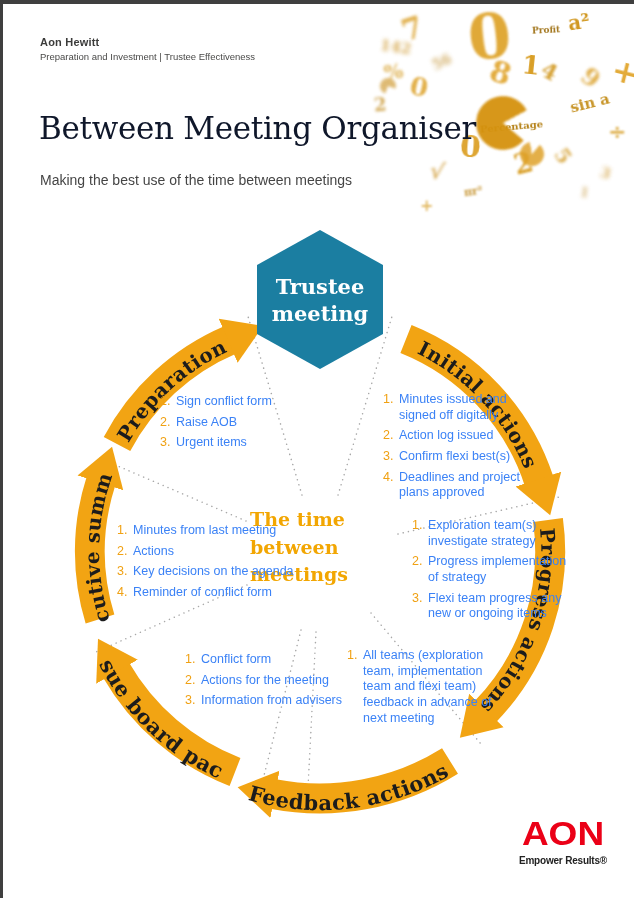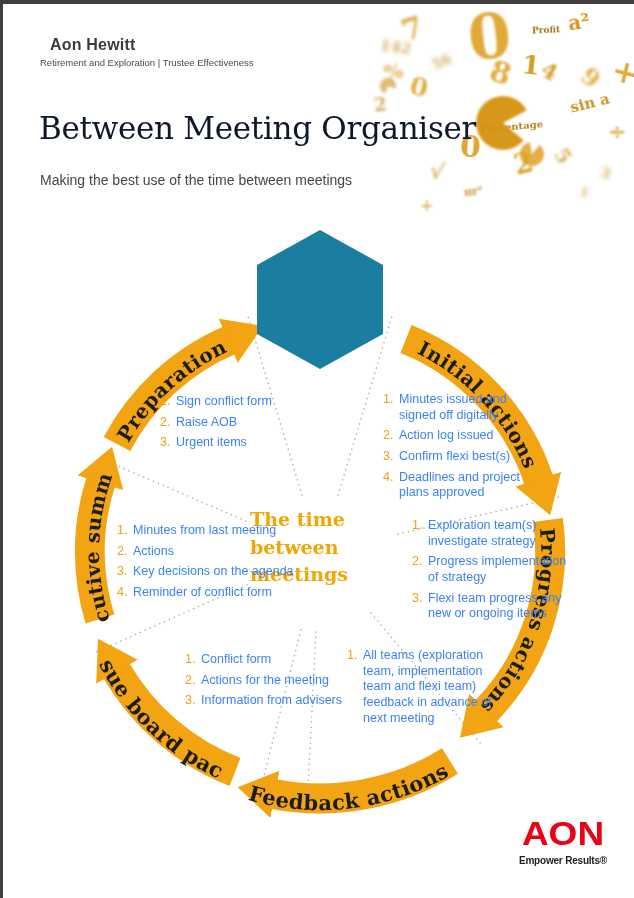--- a/index.html
+++ b/index.html
@@ -6,21 +6,21 @@
   html,body { background:#e9e9e9; }
   .page {
     position:relative; width:634px; height:898px; background:#ffffff;
     overflow:hidden; font-family:"Liberation Sans", sans-serif;
   }
   .edge-top  { position:absolute; left:0; top:0; width:634px; height:4px; background:#3f3f3f; }
   .edge-left { position:absolute; left:0; top:0; width:3px; height:898px; background:#3f3f3f; }
 
   
   .brand { position:absolute; left:40px; top:36px; color:#3c3c3b; }
-  .brand .b1 { font-size:16px; font-weight:bold; letter-spacing:.2px;margin-left:10px; }
+  .brand .b1 { font-size:11px; font-weight:bold; letter-spacing:.2px; }
   .brand .b2 { font-size:9.5px; margin-top:3px; color:#4a4a49; }
 
   
   .title { position:absolute; left:39px; top:110px; font-family:"DejaVu Serif", serif;
            font-size:31px; font-weight:500; color:#0f172a; letter-spacing:-.3px; }
   .subtitle { position:absolute; left:40px; top:152px; font-size:14px; color:#454545;margin-top:20px; }
 
   
   .collage { position:absolute; left:372px; top:0; width:262px; height:228px; }
   .dg { position:absolute; font-weight:bold; font-family:"DejaVu Serif", serif; line-height:1; white-space:nowrap; }
@@ -89,21 +89,21 @@
       <span class="dg" style="left: 48px; top: 198px; font-size: 16px; color: rgb(213, 154, 30); opacity: 0.7; transform: rotate(0deg); filter: blur(1.2px);">+</span>
       <span class="dg" style="left: 228px; top: 166px; font-size: 15px; color: rgb(201, 141, 24); opacity: 0.65; transform: rotate(18deg); filter: blur(1.9px);">3</span>
       <span class="dg" style="left: 208px; top: 186px; font-size: 13px; color: rgb(184, 126, 14); opacity: 0.55; transform: rotate(10deg); filter: blur(2.1px);">1</span>
       <div class="dp" style="left: 104px; top: 96px; width: 54px; height: 54px; opacity: 0.95; transform: rotate(130deg); filter: blur(0.8px); background: conic-gradient(rgb(213, 146, 14) 0deg, rgb(213, 146, 14) 292deg, transparent 292deg, transparent 360deg);"></div>
       <div class="dp" style="left: 148px; top: 142px; width: 24px; height: 24px; opacity: 0.85; transform: rotate(40deg); filter: blur(1.2px); background: conic-gradient(rgb(223, 162, 42) 0deg, rgb(223, 162, 42) 310deg, transparent 310deg, transparent 360deg);"></div>
       <div class="dp" style="left: 8px; top: 78px; width: 16px; height: 16px; opacity: 0.6; transform: rotate(200deg); filter: blur(1.8px); background: conic-gradient(rgb(201, 141, 24) 0deg, rgb(201, 141, 24) 270deg, transparent 270deg, transparent 360deg);"></div>
     </div>
 
   <div class="brand">
     <div class="b1">Aon Hewitt</div>
-    <div class="b2">Retirement and Exploration  |  Trustee Effectiveness</div>
+    <div class="b2">Preparation and Investment  |  Trustee Effectiveness</div>
   </div>
   <h1 class="title">Between Meeting Organiser</h1>
   <div class="subtitle">Making the best use of the time between meetings</div>
 
   <svg class="diagram" viewBox="0 0 634 898" xmlns="http://www.w3.org/2000/svg">
     <defs>
       <marker id="ah" markerUnits="userSpaceOnUse" markerWidth="44" markerHeight="58" refX="2" refY="28" orient="auto">
         <path d="M0,4 L38,28 L0,52 Z" fill="#f2a413"></path>
       </marker>
     </defs>
@@ -150,20 +150,21 @@
     <text class="seg-label big" text-anchor="middle">
       <textPath href="#lp-issu" startOffset="50%">Issue board packs</textPath>
     </text>
     <text class="seg-label" text-anchor="middle">
       <textPath href="#lp-exec" startOffset="50%">Executive summary</textPath>
     </text>
 
     <polygon points="320,230 383,265 383,334 320,369 257,334 257,265" fill="#1b7ea1"></polygon>
   </svg>
 
+  <div class="hex-label">Trustee meeting</div>
   <div class="centre-label">The time between meetings</div>
 
   <ul class="nlist l-preparation">
     <li>
         <span class="num">1.</span>
         <span class="txt">Sign conflict form</span>
       </li>
     <li>
         <span class="num">2.</span>
         <span class="txt">Raise AOB</span>

